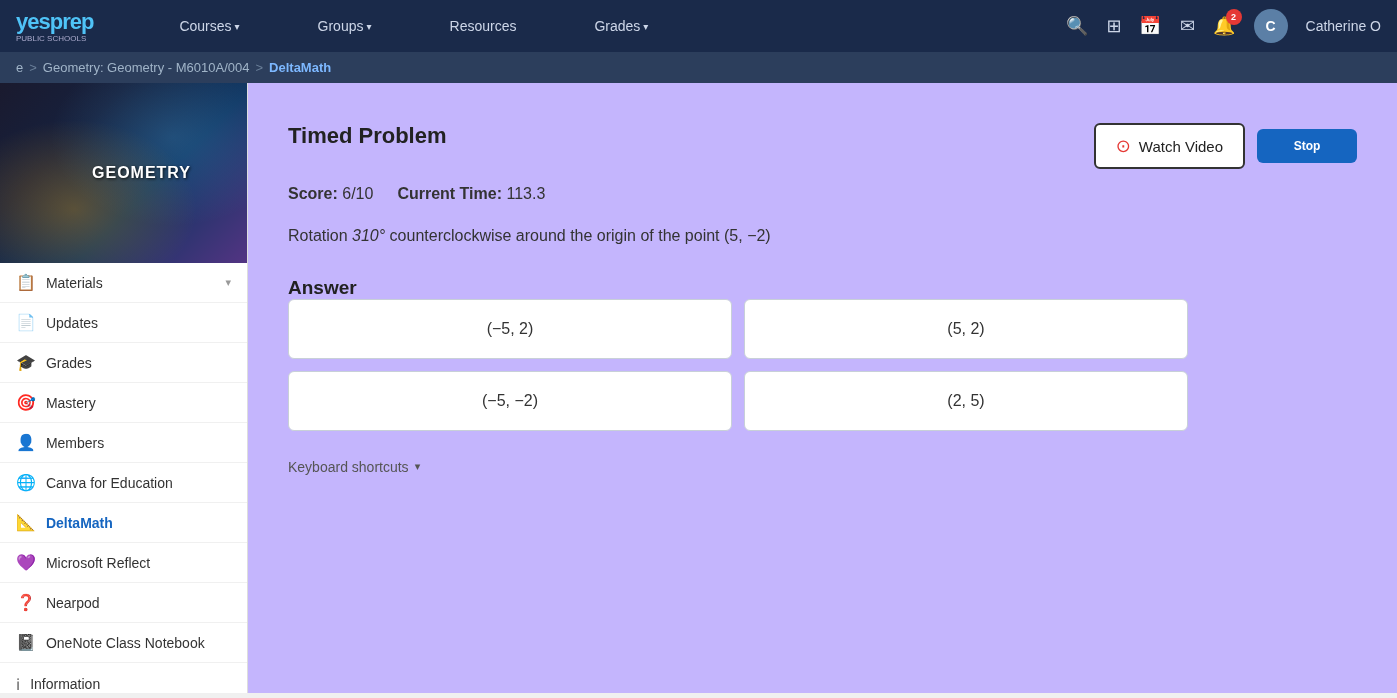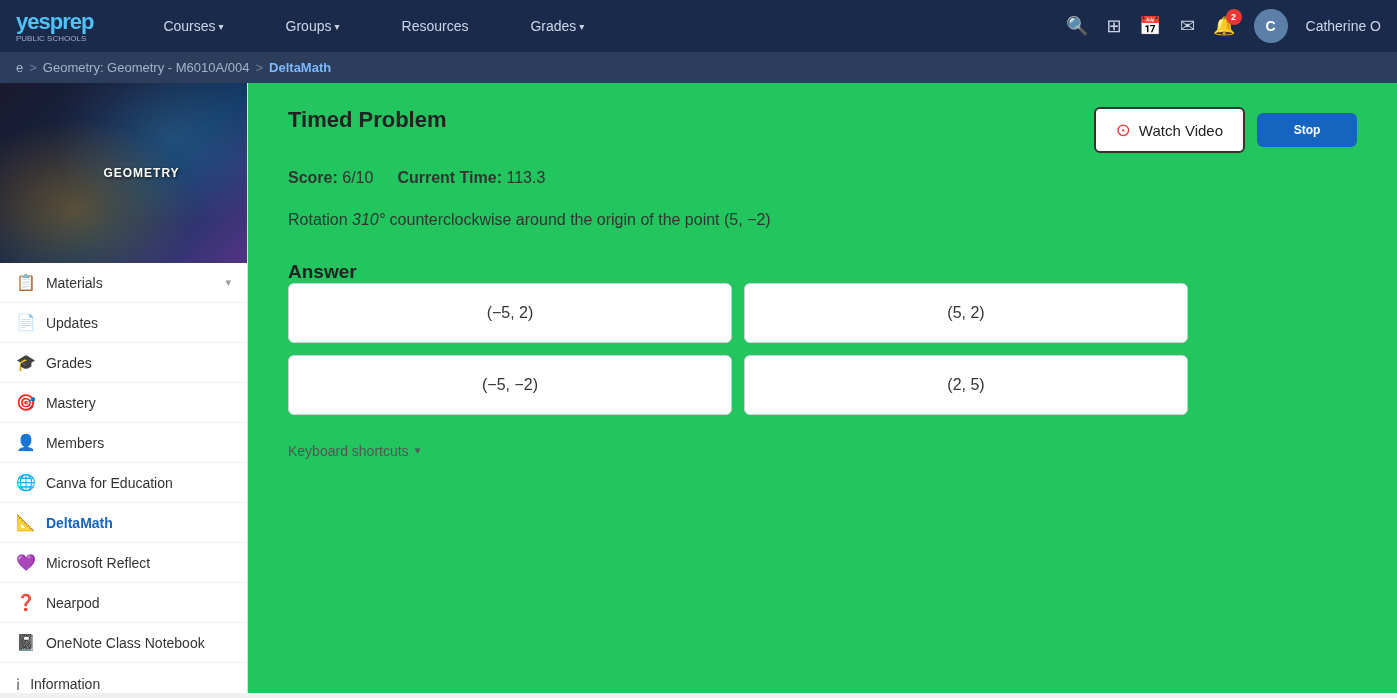--- a/index.html
+++ b/index.html
@@ -5,21 +5,21 @@
     * { box-sizing: border-box; margin: 0; padding: 0; }
     body { font-family: Arial, sans-serif; background: #f0f0f0; overflow-x: hidden; }
 
     
     .top-nav {
       background: #1a2a4a;
       height: 52px;
       display: flex;
       align-items: center;
       padding: 0 16px;
-      gap: 16px;
+      gap: 32px;
       color: white;
     }
     .logo-area {
       display: flex;
       align-items: center;
       gap: 6px;
       margin-right: 8px;
     }
     .logo-text {
       font-size: 22px;
@@ -119,21 +119,21 @@
       height: 180px;
       background: linear-gradient(135deg, #1a1a2e 0%, #16213e 30%, #0f3460 60%, #533483 100%);
       display: flex;
       align-items: center;
       justify-content: center;
       position: relative;
       overflow: hidden;
     }
     .sidebar-thumbnail-label {
       color: white;
-      font-size: 12px;
+      font-size: 16px;
       font-weight: bold;
       letter-spacing: 1px;
       z-index: 2;
       text-shadow: 1px 1px 3px rgba(0,0,0,0.8);
       margin-left: 36px;
     }
     .sidebar-thumbnail-decor {
       position: absolute;
       width: 100%;
       height: 100%;
@@ -151,23 +151,23 @@
       border-bottom: 1px solid #f0f0f0;
     }
     .sidebar-item.active { color: #1565c0; font-weight: bold; }
     .sidebar-icon { font-size: 16px; color: #666; flex-shrink: 0; }
     .sidebar-item.active .sidebar-icon { color: #1565c0; }
     .sidebar-arrow { margin-left: auto; font-size: 11px; color: #999; }
 
     
     .content-area {
       flex: 1;
-      background: #22c55e;
+      background: #c4b5fd;
       overflow-y: auto;
-      padding: 24px 40px;
+      padding: 40px 40px;
       position: relative;
     }
 
     .problem-header {
       display: flex;
       align-items: flex-start;
       justify-content: space-between;
       margin-bottom: 16px;
     }
     .problem-title {

